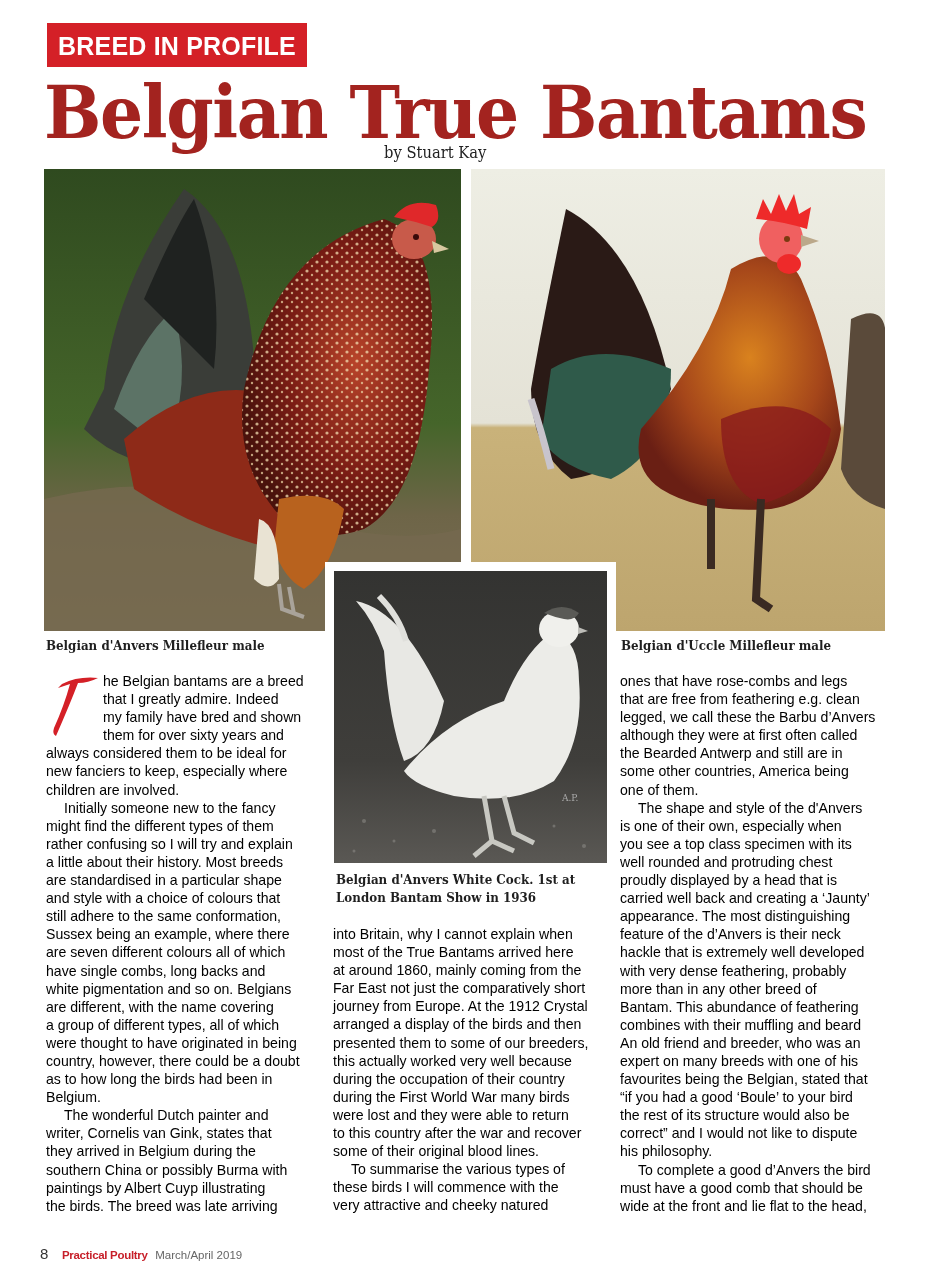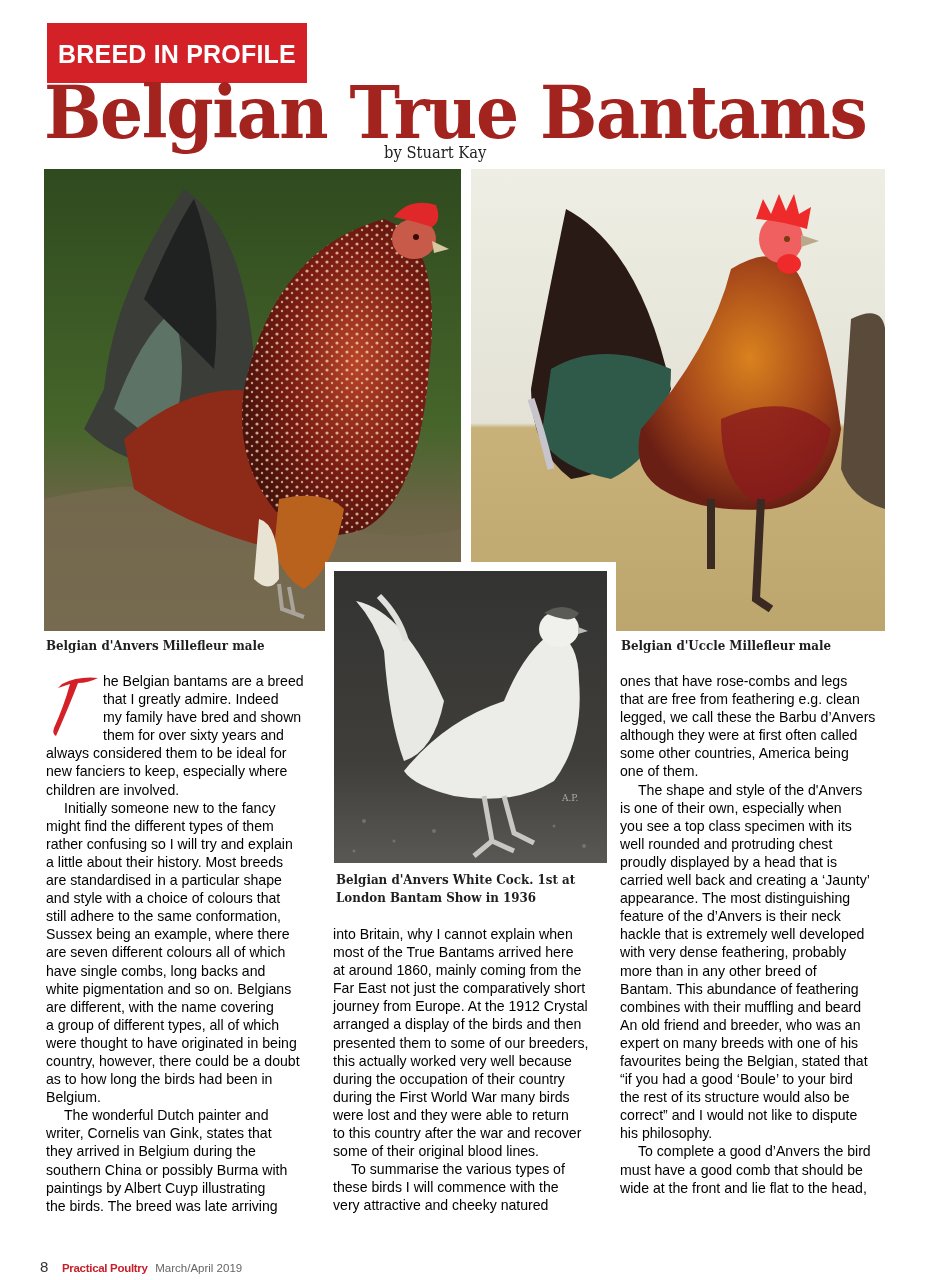--- a/index.html
+++ b/index.html
@@ -1,18 +1,18 @@
 <!DOCTYPE html>
 <html><head>
 <meta charset="utf-8">
 <style>
   html, body { margin:0; padding:0; background:#ffffff; }
   body { width:931px; height:1280px; position:relative; overflow:hidden; font-family:"Liberation Sans", sans-serif; color:#1e1e1e; }
 
-  .section-tag { position:absolute; left:47px; top:23px; height:36px; padding:12px 11px; background:#d42027; color:#fff; font-family:"Liberation Sans", sans-serif; font-weight:bold; font-size:25px; line-height:38px; letter-spacing:0.2px; }
+  .section-tag { position:absolute; left:47px; top:23px; height:36px; padding:4px 11px; background:#d42027; color:#fff; font-family:"Liberation Sans", sans-serif; font-weight:bold; font-size:25px; line-height:38px; letter-spacing:0.2px; }
 
   .headline { position:absolute; left:44px; top:70px; margin:0; font-family:"DejaVu Serif", serif; font-weight:bold; font-size:73px; line-height:84px; color:#a3231f; letter-spacing:-1.5px; transform:scaleX(0.93); transform-origin:left top; white-space:nowrap; }
   .byline { position:absolute; left:384px; top:143px; font-family:"DejaVu Serif", serif; font-size:16px; color:#222; white-space:nowrap; transform:scaleX(0.92); transform-origin:left top; }
 
   .photo { position:absolute; overflow:hidden; }
   .photo svg { display:block; width:100%; height:100%; }
   #photo-anvers { left:44px; top:169px; width:417px; height:462px; }
   #photo-uccle { left:471px; top:169px; width:414px; height:462px; }
   #photo-white-frame { left:325px; top:562px; width:291px; height:306px; background:#fff; }
   #photo-white { left:334px; top:571px; width:273px; height:292px; }
@@ -26,21 +26,21 @@
   .col p { margin:0; }
   .line { display:block; white-space:nowrap; }
   .indent { padding-left:18px; }
   #col-1 { left:46px; top:672px; width:270px; }
   #col-2 { left:333px; top:925px; width:275px; }
   #col-3 { left:620px; top:672px; width:275px; }
 
   .dropcap { position:absolute; left:48px; top:674px; width:52px; height:66px; }
   .dropcap-indent { padding-left:57px; }
 
-  .footer { position:absolute; left:40px; top:1245px; font-size:13px; white-space:nowrap;margin-top:13px; }
+  .footer { position:absolute; left:40px; top:1245px; font-size:13px; white-space:nowrap; }
   .footer .pg { font-family:"Liberation Sans", sans-serif; color:#333; font-size:15px; margin-right:10px; }
   .footer .mag { font-family:"Liberation Sans", sans-serif; font-weight:bold; color:#c7202a; font-size:11.5px; letter-spacing:-0.3px; }
   .footer .issue { font-family:"Liberation Sans", sans-serif; color:#666; font-size:11.5px; margin-left:4px; }
 </style>
 </head>
 <body>
 
 <div class="section-tag">BREED IN PROFILE</div>
 
 <h1 class="headline">Belgian True Bantams</h1>
@@ -233,20 +233,21 @@
       <span class="line">these birds I will commence with the</span>
       <span class="line">very attractive and cheeky natured</span>
     </p>
   </div>
 <div class="col" id="col-3">
     <p>
       <span class="line">ones that have rose-combs and legs</span>
       <span class="line">that are free from feathering e.g. clean</span>
       <span class="line">legged, we call these the Barbu d’Anvers</span>
       <span class="line">although they were at first often called</span>
+      <span class="line">the Bearded Antwerp and still are in</span>
       <span class="line">some other countries, America being</span>
       <span class="line">one of them.</span>
     </p>
     <p>
       <span class="line indent">The shape and style of the d'Anvers</span>
       <span class="line">is one of their own, especially when</span>
       <span class="line">you see a top class specimen with its</span>
       <span class="line">well rounded and protruding chest</span>
       <span class="line">proudly displayed by a head that is</span>
       <span class="line">carried well back and creating a ‘Jaunty’</span>

